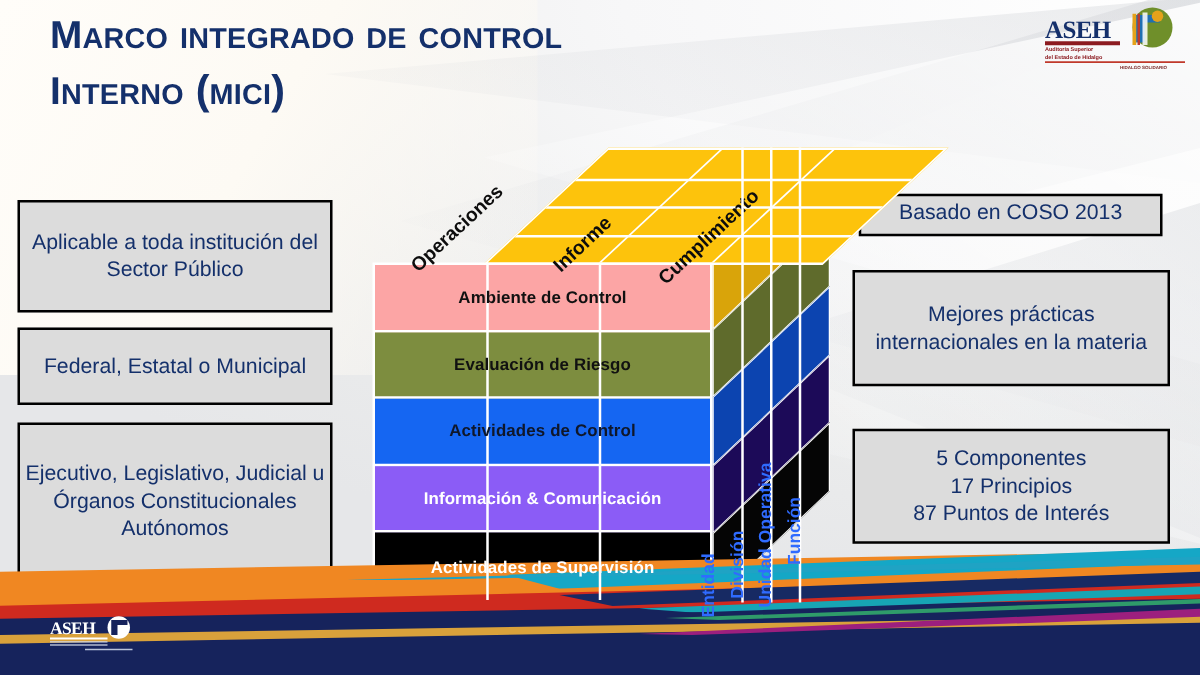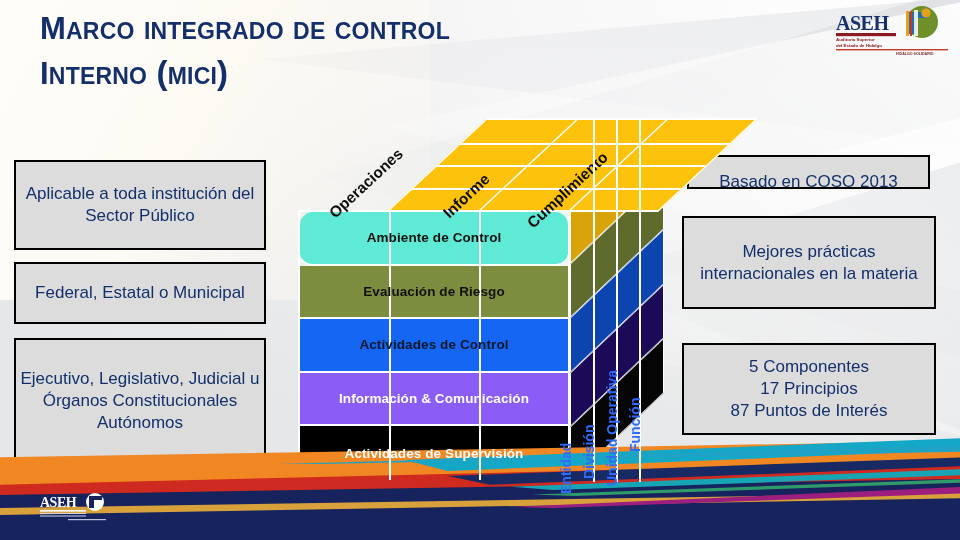--- a/index.html
+++ b/index.html
@@ -74,21 +74,21 @@
   .title .sc::first-letter{font-size:44px;}
 
   
   .hdr-logo{position:absolute;right:8px;top:4px;width:118px;height:54px;}
 
   
   .ibox{position:absolute;background:#dcdcdc;border:2px solid #000;
     color:#14306b;text-align:center;box-sizing:border-box;
     font-size:17px;line-height:1.28;
     display:flex;align-items:center;justify-content:center;}
-  .ibox.overflow{overflow:visible;align-items:flex-start;padding-top:14px;}
+  .ibox.overflow{overflow:visible;align-items:flex-start;padding-top:2px;}
 
   #box-aplicable   {left:14px; top:160px; width:252px; height:90px;}
   #box-federal     {left:14px; top:262px; width:252px; height:62px;}
   #box-ejecutivo   {left:14px; top:338px; width:252px; height:126px;}
   #box-coso        {left:687px;top:155px; width:243px; height:34px;}
   #box-mejores     {left:682px;top:216px; width:254px; height:93px;}
   #box-componentes {left:682px;top:343px; width:254px; height:92px;}
 
   .ibox .txt{display:block;width:100%;}
 
@@ -100,21 +100,21 @@
     border:2px solid #fff;box-sizing:border-box;}
   .row{position:relative;height:20%;box-sizing:border-box;
     border-bottom:2px solid #ffffff;
     display:flex;align-items:center;justify-content:center;
     font-weight:bold;font-size:13.5px;letter-spacing:.1px;}
   .row:last-child{border-bottom:none;}
   .row .rl{position:relative;z-index:3;}
   .grid-v{position:absolute;top:0;bottom:0;width:2px;background:#ffffff;z-index:2;}
   .gv1{left:33.33%}.gv2{left:66.66%}
 
-  .r-amber {background:#5eead4;color:#111;border-radius:13px;}
+  .r-amber {background:#fca5a5;color:#111;}
   .r-olive {background:#7d8d3f;color:#111;}
   .r-blue  {background:#1566f2;color:#0f172a;}
   .r-indigo{background:#8b5cf6;color:#fff;}
   .r-black {background:#000000;color:#fff;}
 
   
   .topface{position:absolute;left:8px;top:0px;width:272px;height:94px;
     background:#fdc30c;
     transform-origin:bottom left;
     transform: skewX(-47deg) ;

